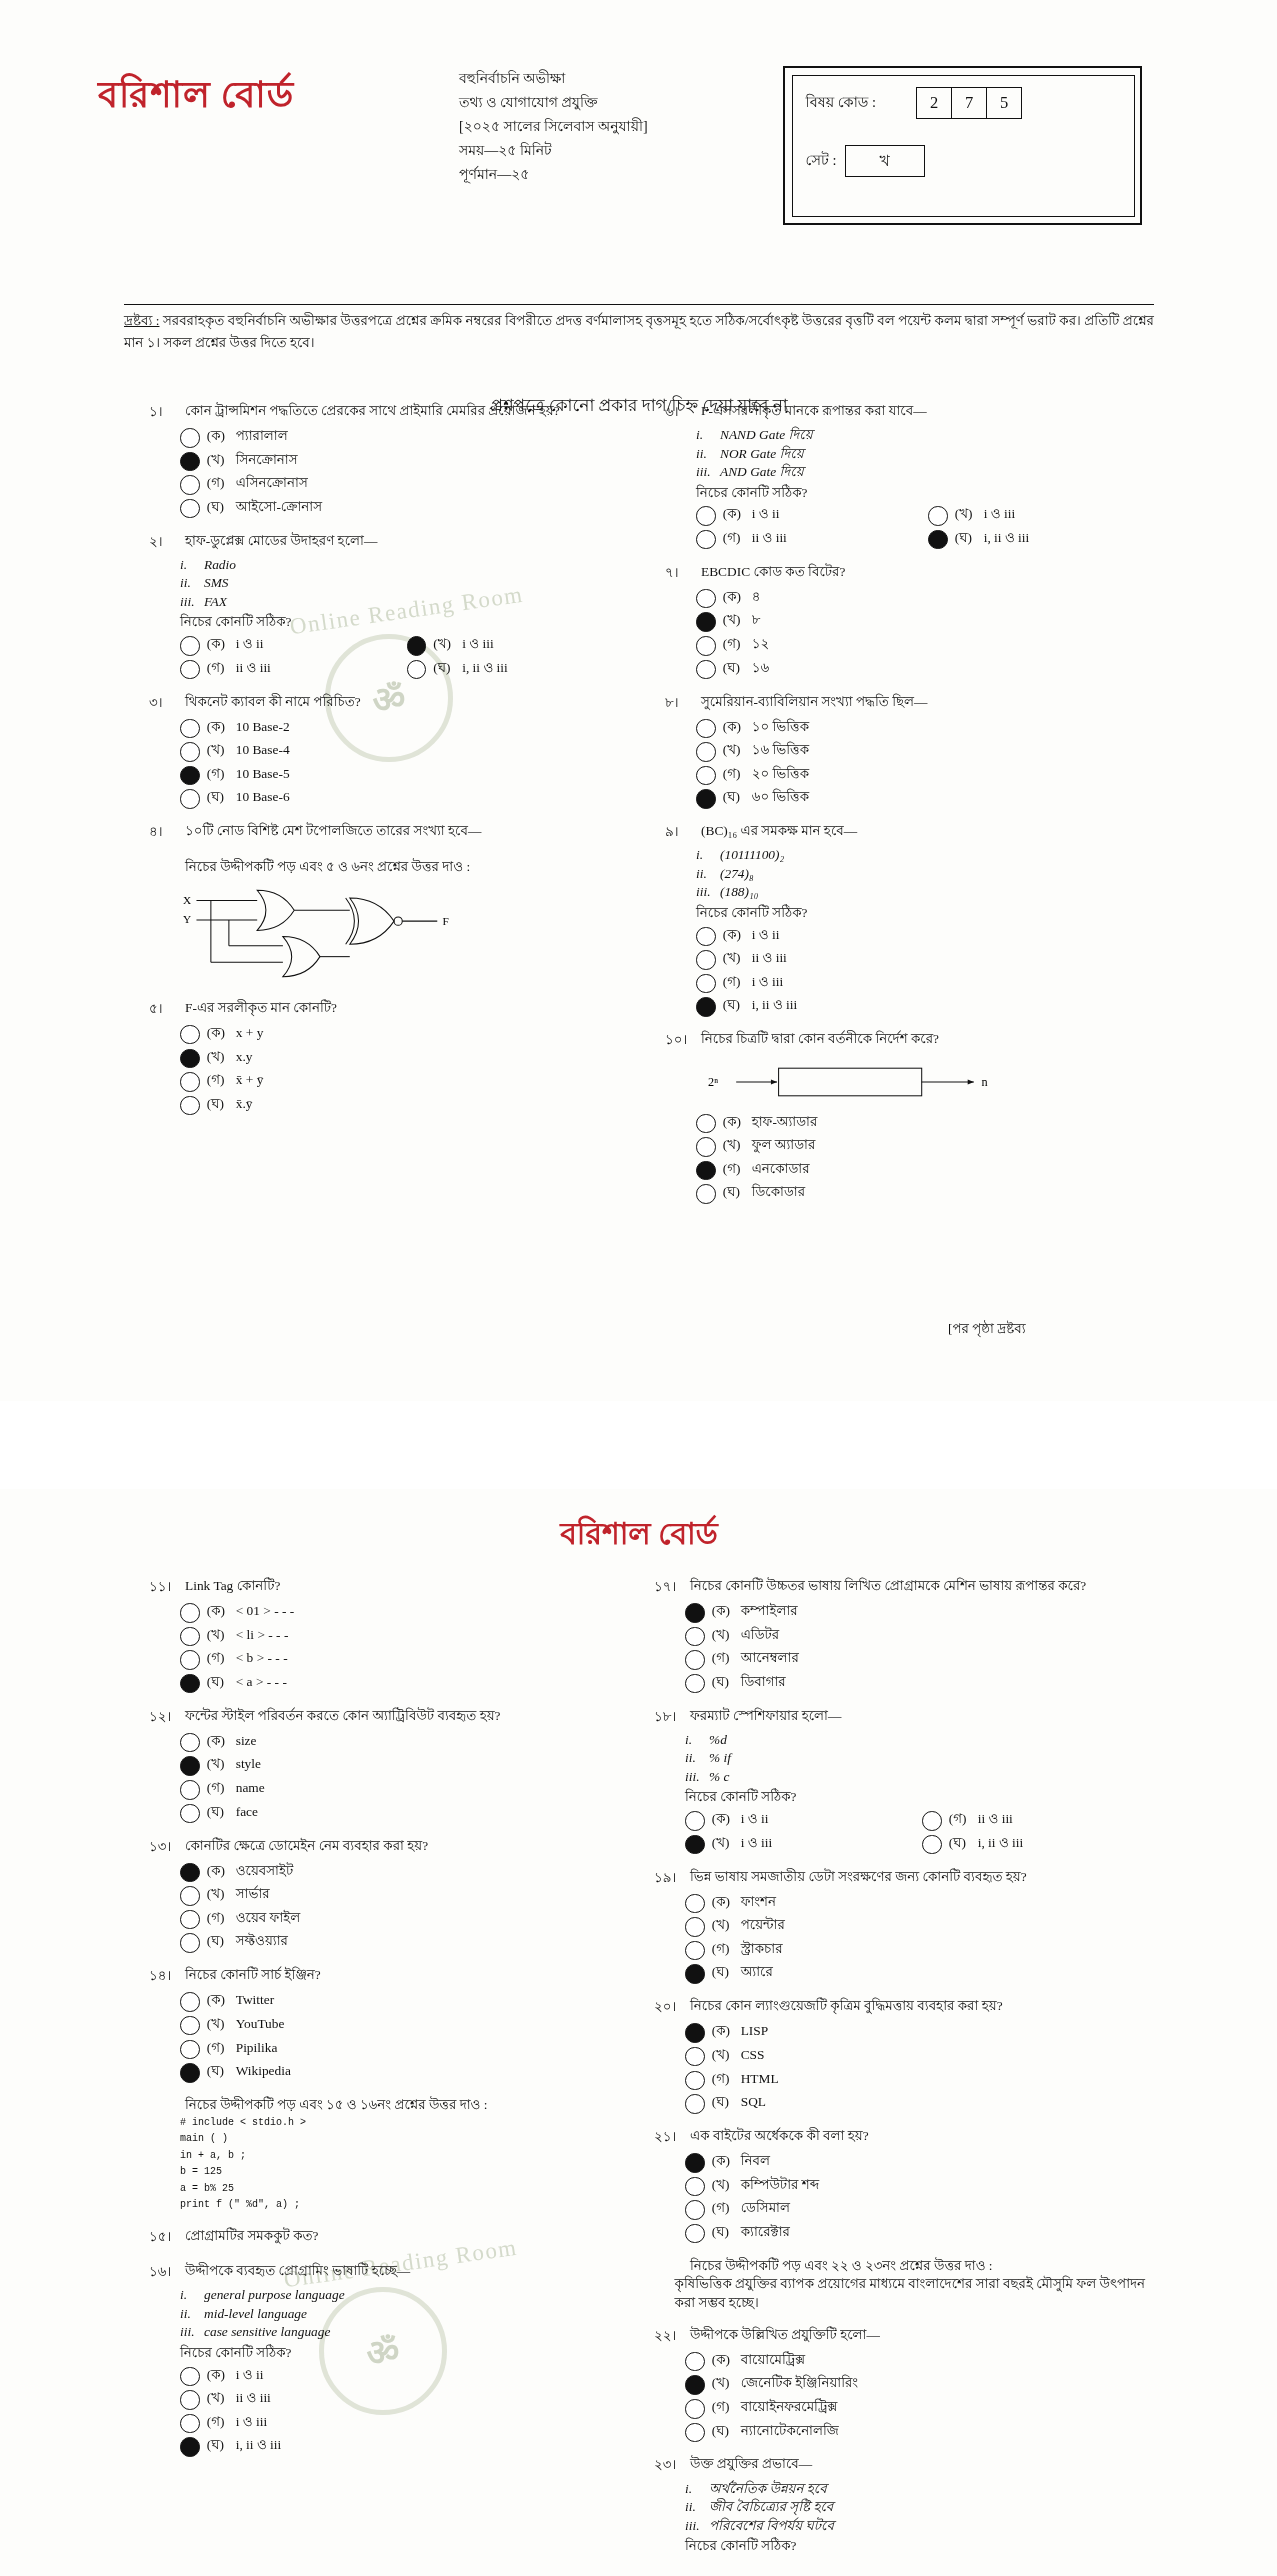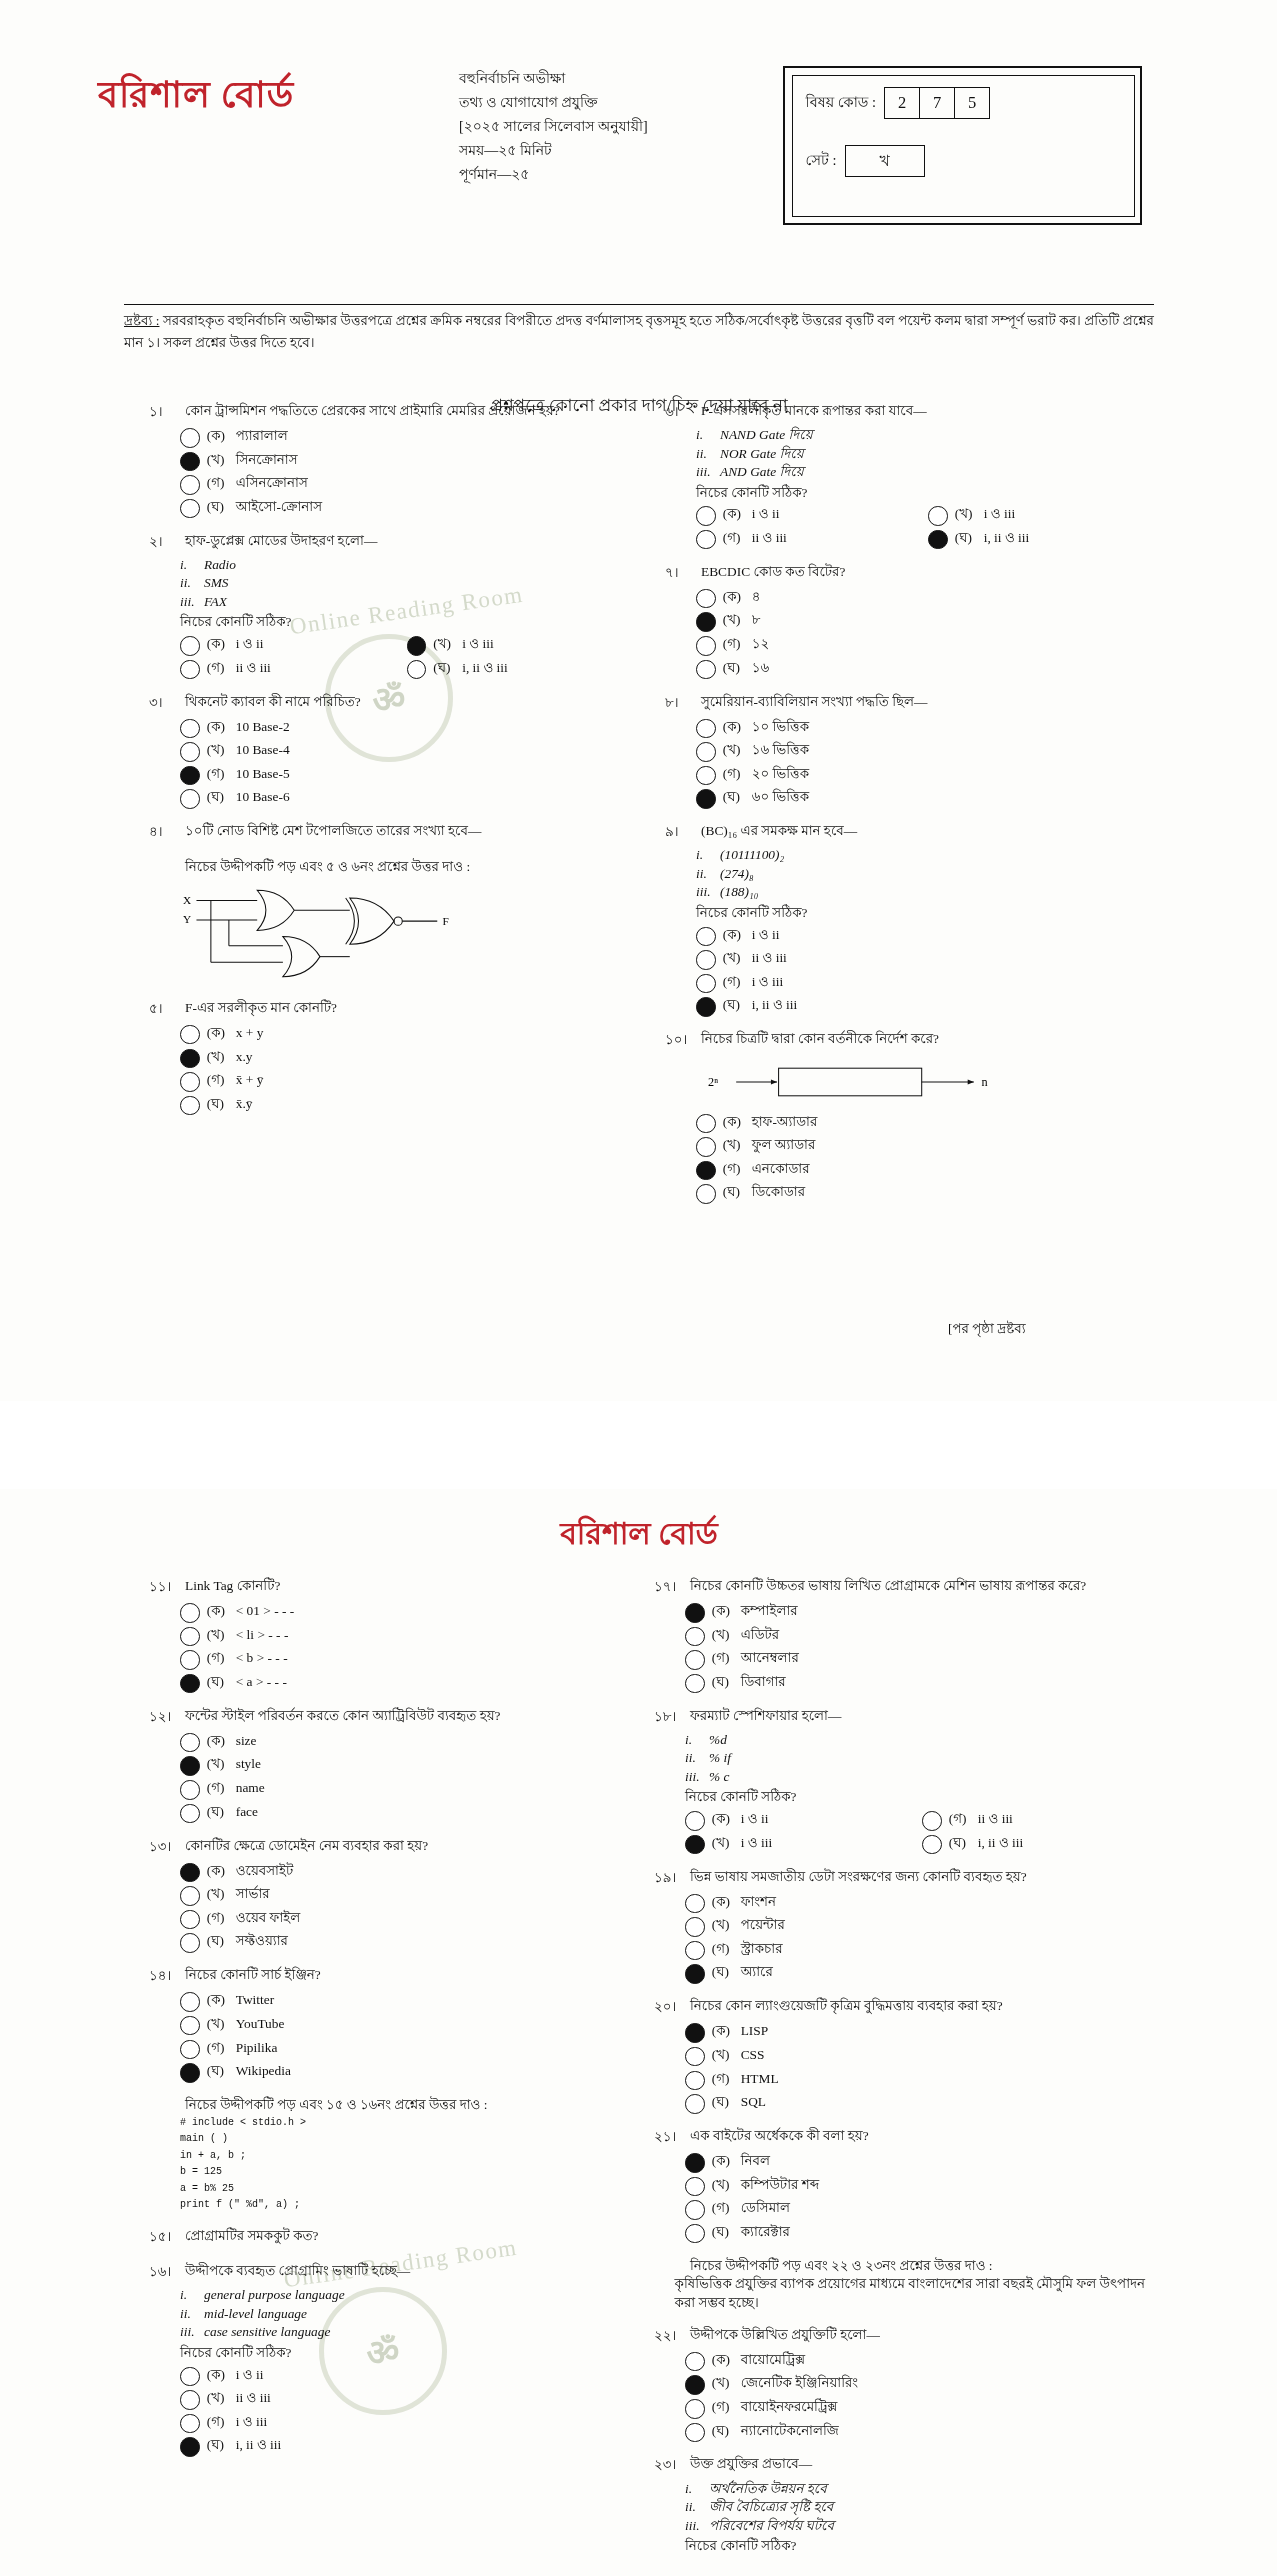--- a/index.html
+++ b/index.html
@@ -40,21 +40,21 @@
   }
   .subj-block{position:absolute;top:67px;left:459px;font-size:14px;line-height:24px;}
   .subj-block .ctr{display:block;}
   .code-box{
     position:absolute;top:66px;left:783px;
     width:355px;height:155px;border:2.1px solid #111;
   }
   .code-inner{
     position:absolute;top:7.2px;left:7.2px;width:341px;height:140px;border:1px solid #111;
   }
-  .code-row{position:absolute;top:18.5px;left:20.6px;display:flex;align-items:center;font-size:14.4px;}
+  .code-row{position:absolute;top:18.5px;left:20.6px;display:flex;align-items:center;font-size:14.4px;gap:32px;}
   .code-cells{display:flex;margin-left:8.2px;border:1.5px solid #111;}
   .code-cells div{width:34px;height:30px;line-height:30px;text-align:center;font-size:16.5px;border-right:1.5px solid #111;}
   .code-cells div:last-child{border-right:none;}
   .set-row{position:absolute;top:77px;left:20.6px;display:flex;align-items:center;font-size:14.4px;}
   .set-box{margin-left:8.2px;width:78px;height:30px;border:1.5px solid #111;text-align:center;line-height:30px;font-size:15.5px;}
 
   .instructions{
     position:absolute;top:304px;left:124px;width:1030px;
     font-size:13.4px;line-height:21.6px;text-align:justify;
     border-top:1.5px solid #111;padding-top:5.2px;

